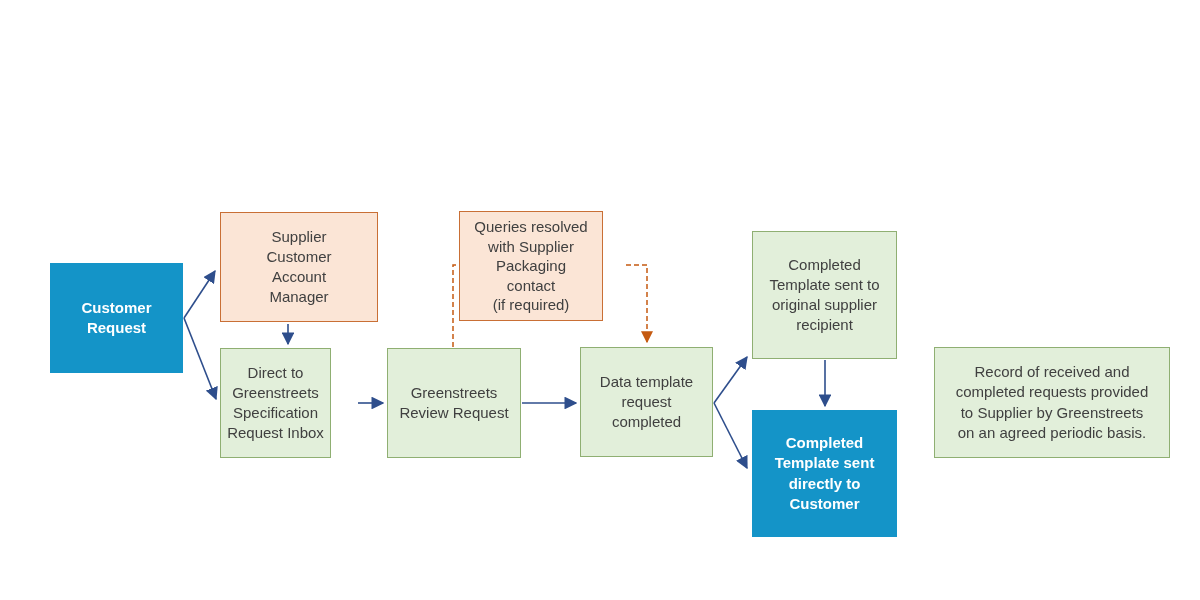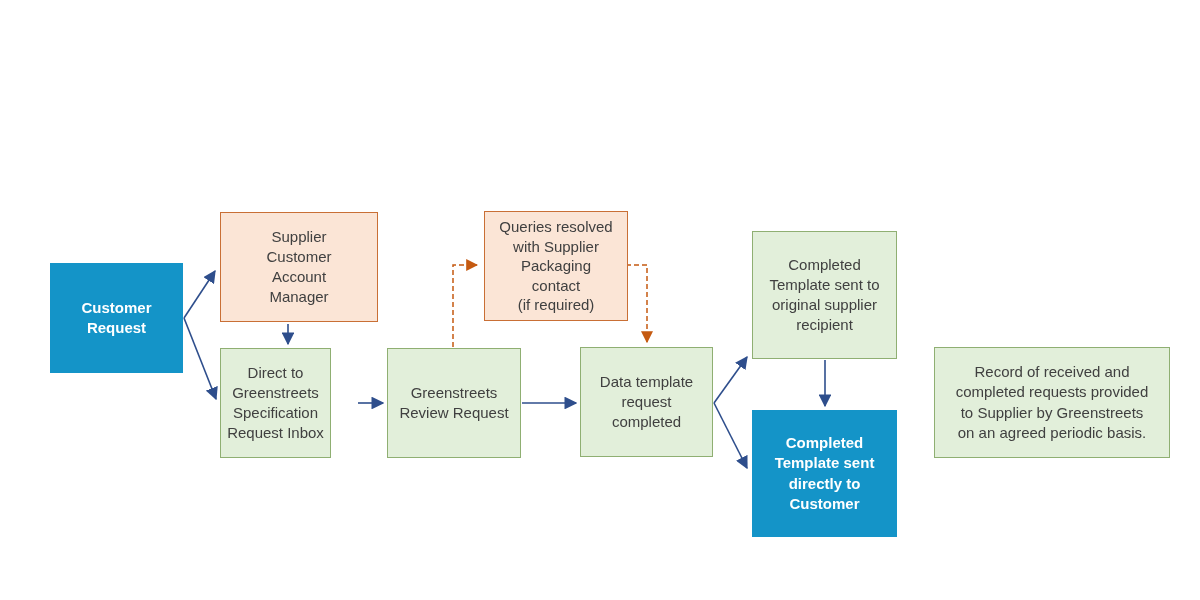--- a/index.html
+++ b/index.html
@@ -51,21 +51,21 @@
     border: 1px solid #C96F35;
   }
   .node.tight {
     line-height: 1.3;
   }
   
   #n-customer-request      { left: 50px;  top: 263px; width: 133px; height: 110px; }
   #n-supplier-acct-mgr     { left: 220px; top: 212px; width: 158px; height: 110px; }
   #n-direct-inbox          { left: 220px; top: 348px; width: 111px; height: 110px; }
   #n-review-request        { left: 387px; top: 348px; width: 134px; height: 110px; }
-  #n-queries-resolved      { left: 484px; top: 211px; width: 144px; height: 110px; }
+  #n-queries-resolved      { left: 459px; top: 211px; width: 144px; height: 110px; }
   #n-data-template         { left: 580px; top: 347px; width: 133px; height: 110px; }
   #n-template-to-supplier  { left: 752px; top: 231px; width: 145px; height: 128px; }
   #n-template-to-customer  { left: 752px; top: 410px; width: 145px; height: 127px; }
   #n-record-note           { left: 934px; top: 347px; width: 236px; height: 111px; }
 </style>
 </head>
 <body>
 
 <div class="canvas">
 

